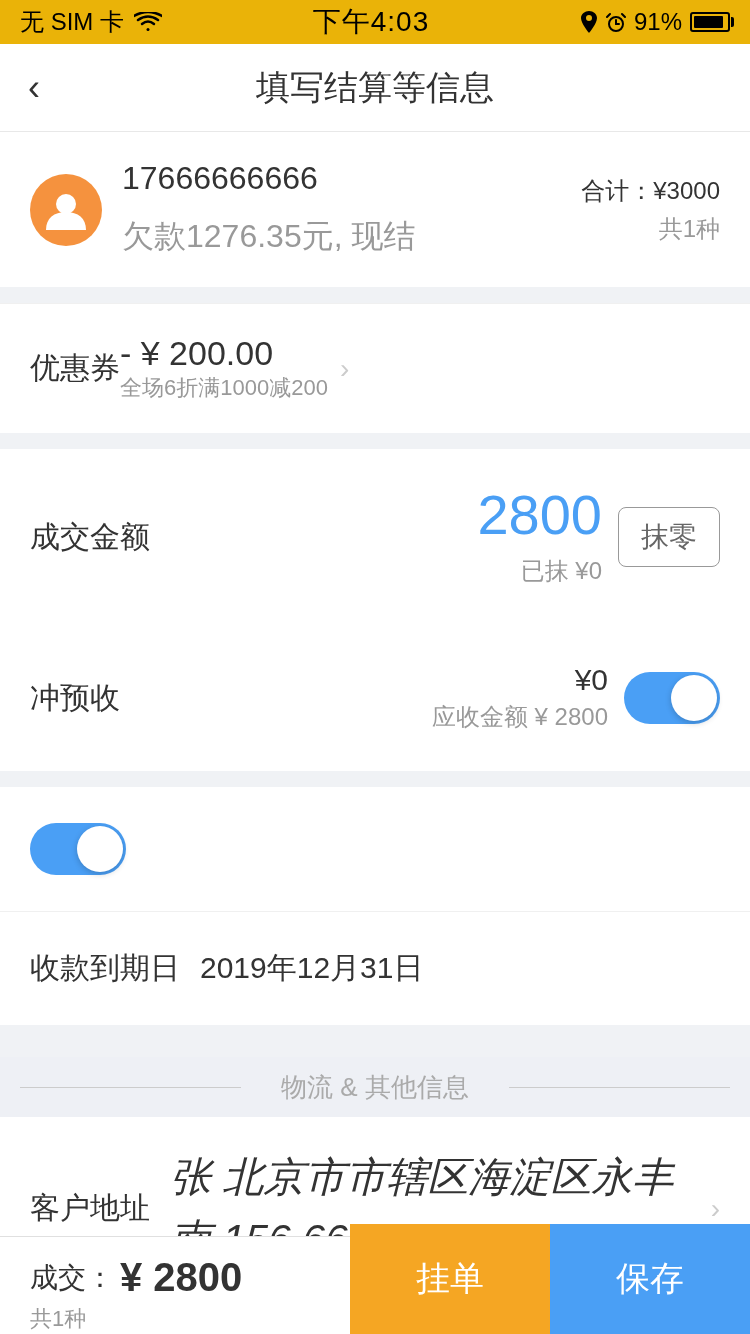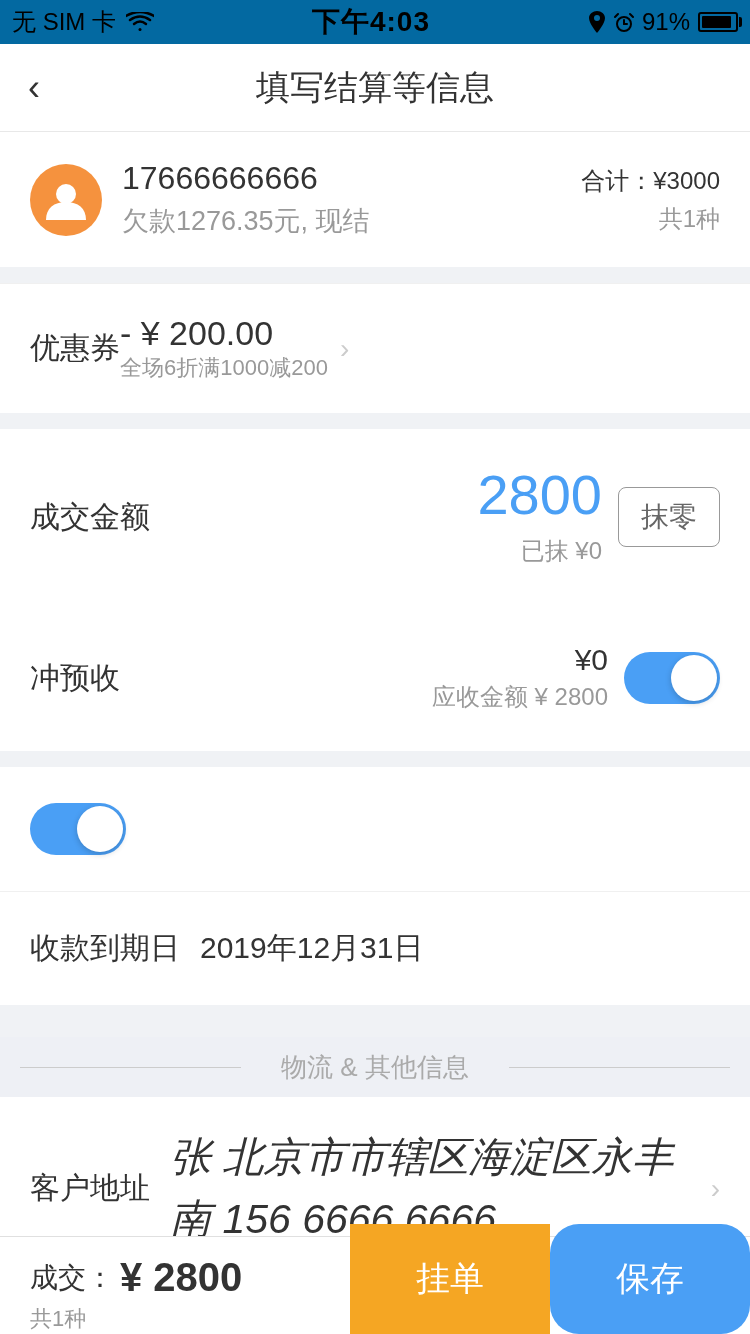--- a/index.html
+++ b/index.html
@@ -11,36 +11,36 @@
       background: #f0f2f5;
       color: #333;
       font-size: 28px;
       position: relative;
     }
 
     
     .status-bar {
       width: 100%;
       height: 44px;
-      background: #0369a1;
+      background: #eab308;
       display: flex;
       align-items: center;
       justify-content: space-between;
-      padding: 0 12px;
+      padding: 0 20px;
       font-size: 24px;
       color: #000;
     }
     .status-left {
       display: flex;
       align-items: center;
       gap: 10px;
     }
     .status-center {
       font-size: 28px;
-      font-weight: 700;
+      font-weight: 400;
       letter-spacing: 1px;
     }
     .status-right {
       display: flex;
       align-items: center;
       gap: 8px;
       font-size: 24px;
     }
     .battery-icon {
       width: 40px;
@@ -122,23 +122,23 @@
       display: flex;
       align-items: center;
       justify-content: center;
     }
     .customer-info .phone {
       font-size: 32px;
       font-weight: 500;
       color: #333;
     }
     .customer-info .debt {
-      font-size: 27px;
+      font-size: 32px;
       color: #999;
-      margin-top: 6px;
+      margin-top: 18px;
     }
     .customer-right {
       text-align: right;
     }
     .customer-right .total {
       font-size: 24px;
       color: #333;
     }
     .customer-right .count {
       font-size: 24px;
@@ -399,21 +399,20 @@
     .btn-save {
       width: 200px;
       height: 110px;
       background: #4a9ff5;
       display: flex;
       align-items: center;
       justify-content: center;
       font-size: 34px;
       color: #fff;
       cursor: pointer;
-      border-radius: 29px;
     }
   </style>
 </head>
 <body>
 
 <div class="status-bar">
   <div class="status-left">
     <span>无 SIM 卡</span>
     <svg width="28" height="20" viewBox="0 0 28 20">
       <path d="M14 16 L14 16 A1.5 1.5 0 1 1 14 19 A1.5 1.5 0 1 1 14 16" fill="#000"></path>

